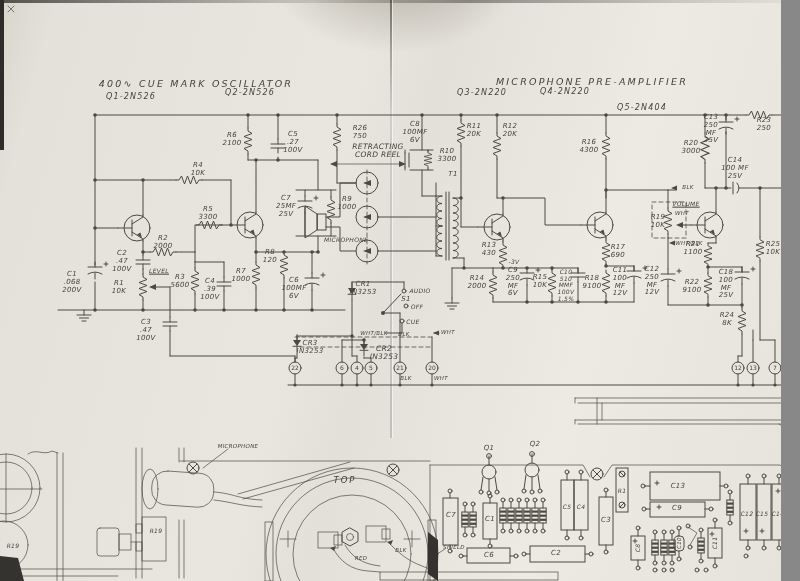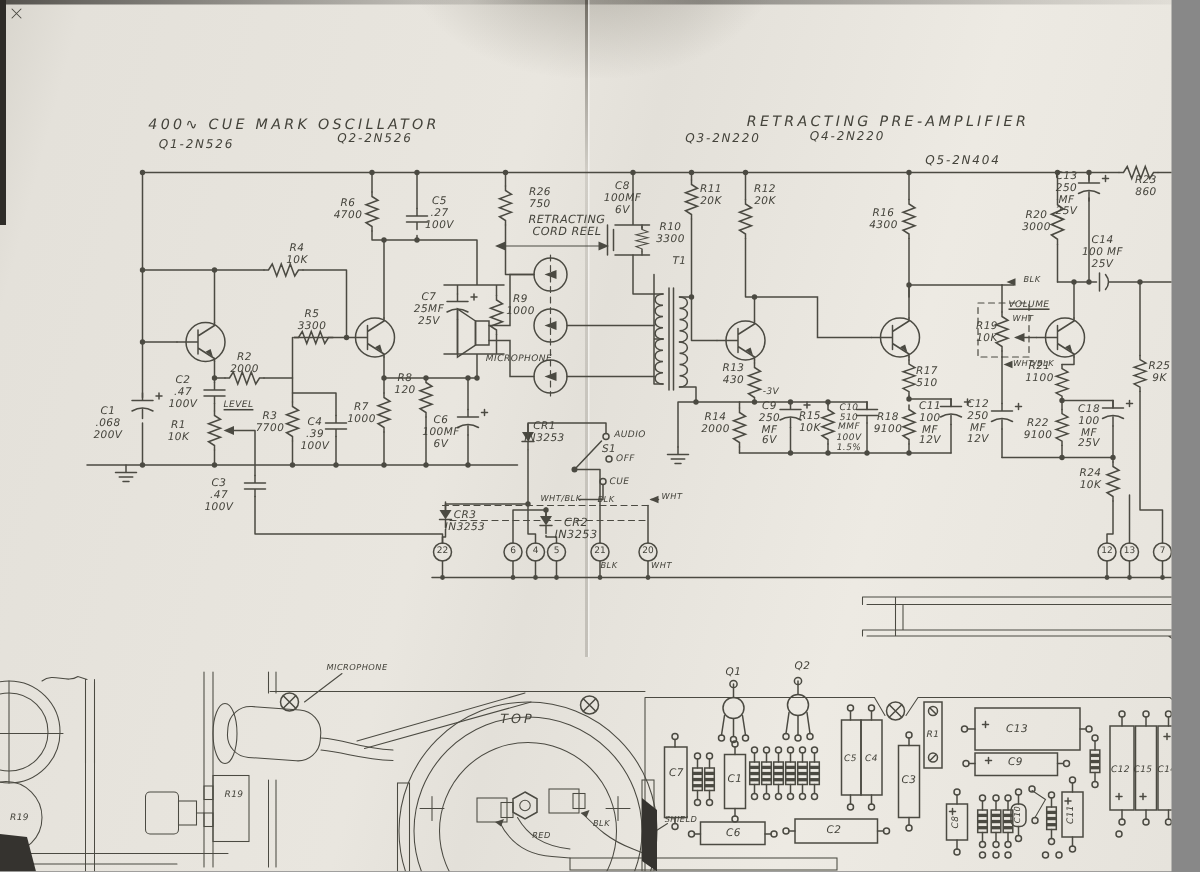--- a/index.html
+++ b/index.html
@@ -508,50 +508,50 @@
 
     <g>
       <path d="M8 6 L14 12 M14 6 L8 12" class="thin"></path>
     </g>
   </svg>
 
   <div>
     <div class="lbl title" style="left:196px;top:84px">400∿ CUE MARK OSCILLATOR</div>
     <div class="lbl sub" style="left:131px;top:97px">Q1-2N526</div>
     <div class="lbl sub" style="left:250px;top:93px">Q2-2N526</div>
-    <div class="lbl title" style="left:592px;top:82px">RETRACTING   PRE-AMPLIFIER</div>
+    <div class="lbl title" style="left:592px;top:82px">MICROPHONE   PRE-AMPLIFIER</div>
     <div class="lbl sub" style="left:482px;top:93px">Q3-2N220</div>
     <div class="lbl sub" style="left:565px;top:92px">Q4-2N220</div>
     <div class="lbl sub" style="left:642px;top:108px">Q5-2N404</div>
 
     <div class="lbl" style="left:72px;top:283px">C1
 .068
 200V</div>
     <div class="lbl" style="left:122px;top:262px">C2
 .47
 100V</div>
     <div class="lbl t6 und" style="left:159px;top:271px">LEVEL</div>
     <div class="lbl" style="left:119px;top:288px">R1
 10K</div>
     <div class="lbl" style="left:163px;top:243px">R2
 2000</div>
     <div class="lbl" style="left:180px;top:282px">R3
-7700</div>
+5600</div>
     <div class="lbl" style="left:146px;top:331px">C3
 .47
 100V</div>
     <div class="lbl" style="left:210px;top:290px">C4
 .39
 100V</div>
     <div class="lbl" style="left:198px;top:170px">R4
 10K</div>
     <div class="lbl" style="left:208px;top:214px">R5
 3300</div>
     <div class="lbl" style="left:232px;top:140px">R6
-4700</div>
+2100</div>
     <div class="lbl" style="left:293px;top:143px">C5
 .27
 100V</div>
     <div class="lbl" style="left:241px;top:276px">R7
 1000</div>
     <div class="lbl" style="left:270px;top:257px">R8
 120</div>
     <div class="lbl" style="left:294px;top:289px">C6
 100MF
 6V</div>
@@ -589,46 +589,46 @@
     <div class="lbl" style="left:540px;top:282px">R15
 10K</div>
     <div class="lbl t6" style="left:566px;top:286px">C10
 510
 MMF
 100V
 1.5%</div>
     <div class="lbl" style="left:589px;top:147px">R16
 4300</div>
     <div class="lbl" style="left:618px;top:252px">R17
-510</div>
+690</div>
     <div class="lbl" style="left:592px;top:283px">R18
 9100</div>
     <div class="lbl" style="left:620px;top:283px">C11
 100
 MF
 12V</div>
 
     <div class="lbl t6 und" style="left:686px;top:204px">VOLUME</div>
     <div class="lbl" style="left:658px;top:222px">R19
 10K</div>
     <div class="lbl t55" style="left:682px;top:213px">WHT</div>
     <div class="lbl t55" style="left:688px;top:187px">BLK</div>
     <div class="lbl t55" style="left:689px;top:243px">WHT/BLK</div>
     <div class="lbl" style="left:691px;top:148px">R20
 3000</div>
     <div class="lbl" style="left:693px;top:249px">R21
 1100</div>
     <div class="lbl" style="left:692px;top:287px">R22
 9100</div>
     <div class="lbl" style="left:764px;top:125px">R23
-860</div>
+250</div>
     <div class="lbl" style="left:727px;top:320px">R24
+8K</div>
+    <div class="lbl" style="left:773px;top:249px">R25
 10K</div>
-    <div class="lbl" style="left:773px;top:249px">R25
-9K</div>
     <div class="lbl" style="left:652px;top:282px">C12
 250
 MF
 12V</div>
     <div class="lbl" style="left:711px;top:130px">C13
 250
 MF
 25V</div>
     <div class="lbl" style="left:735px;top:169px">C14
 100 MF

